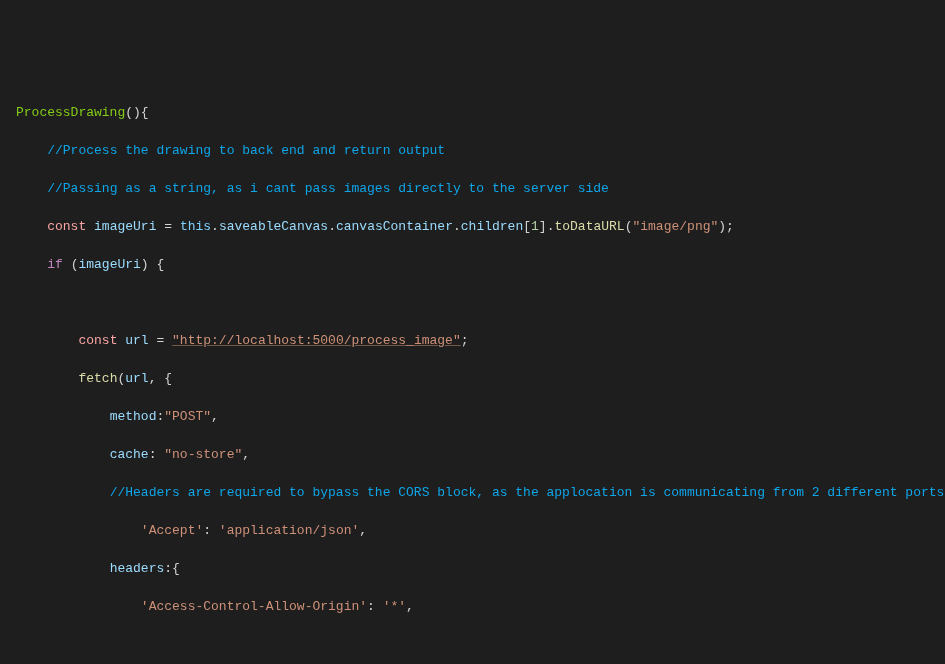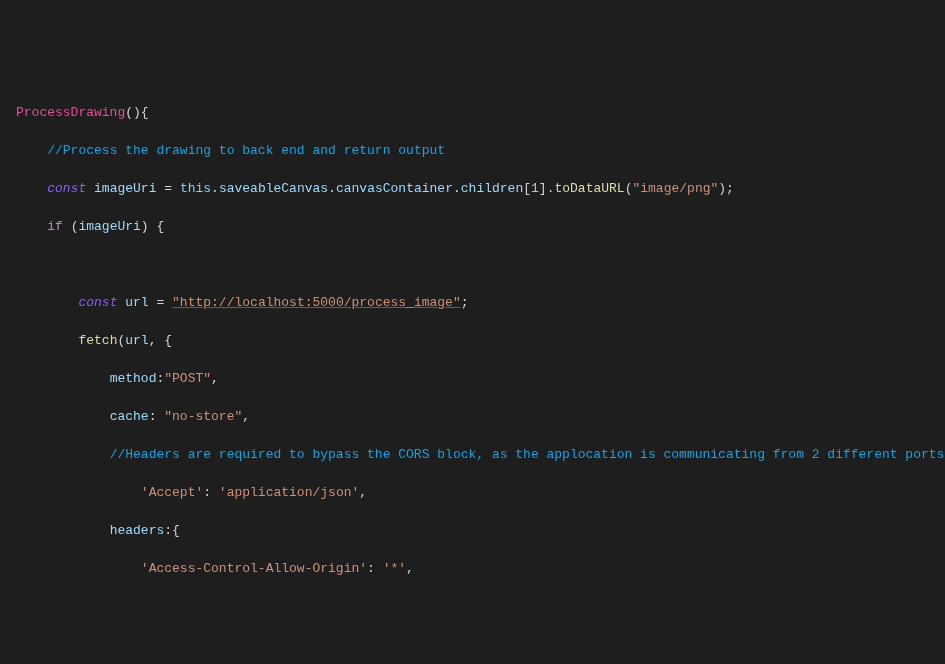--- a/index.html
+++ b/index.html
@@ -17,41 +17,42 @@
       white-space: pre;
       overflow-x: auto;
     }
     .code-container {
       padding-left: 8px;
     }
     .line {
       display: block;
       padding-left: 8px;
     }
-    .fn { color: #ec4899; }
+    .fn { color: #84cc16; }
     .punct { color: #d4d4d4; }
     .comment { color: #0ea5e9; }
-    .const-kw { color: #8b5cf6; font-style: italic; }
+    .const-kw { color: #fca5a5; }
     .this-kw { color: #7dd3fc; }
     .var { color: #9cdcfe; }
     .prop { color: #9cdcfe; }
     .method { color: #dcdcaa; }
     .string { color: #ce9178; }
     .number { color: #b5cea8; }
     .if-kw { color: #c586c0; margin-top: 36px; }
     .url-str { color: #ce9178; text-decoration: underline; text-decoration-color: rgba(206,145,120,0.5); }
   </style>
 </head>
 <body>
 
 
 
 <div class="code-container">
 <span class="line"><span class="fn">ProcessDrawing</span><span class="punct">(){</span></span>
 <span class="line">    <span class="comment">//Process the drawing to back end and return output</span></span>
+<span class="line">    <span class="comment">//Passing as a string, as i cant pass images directly to the server side</span></span>
 <span class="line">    <span class="const-kw">const</span> <span class="var">imageUri</span><span class="punct"> = </span><span class="this-kw">this</span><span class="punct">.</span><span class="prop">saveableCanvas</span><span class="punct">.</span><span class="prop">canvasContainer</span><span class="punct">.</span><span class="prop">children</span><span class="punct">[</span><span class="number">1</span><span class="punct">].</span><span class="method">toDataURL</span><span class="punct">(</span><span class="string">"image/png"</span><span class="punct">);</span></span>
 <span class="line">    <span class="if-kw">if</span><span class="punct"> (</span><span class="var">imageUri</span><span class="punct">) {</span></span>
 <span class="line"> </span>
 <span class="line">        <span class="const-kw">const</span> <span class="var">url</span><span class="punct"> = </span><span class="url-str">"http://localhost:5000/process_image"</span><span class="punct">;</span></span>
 <span class="line">        <span class="method">fetch</span><span class="punct">(</span><span class="var">url</span><span class="punct">, {</span></span>
 <span class="line">            <span class="prop">method</span><span class="punct">:</span><span class="string">"POST"</span><span class="punct">,</span></span>
 <span class="line">            <span class="prop">cache</span><span class="punct">: </span><span class="string">"no-store"</span><span class="punct">,</span></span>
 <span class="line">            <span class="comment">//Headers are required to bypass the CORS block, as the applocation is communicating from 2 different ports</span></span>
 <span class="line">                <span class="string">'Accept'</span><span class="punct">: </span><span class="string">'application/json'</span><span class="punct">,</span></span>
 <span class="line">            <span class="prop">headers</span><span class="punct">:{</span></span>

